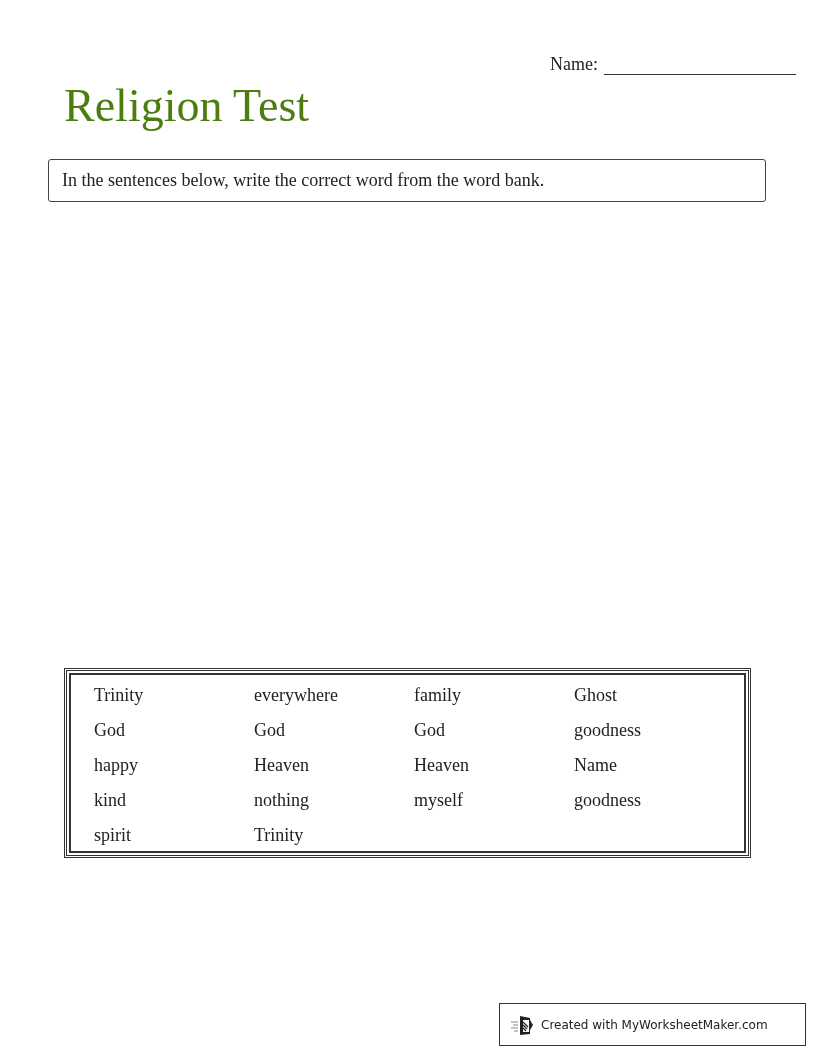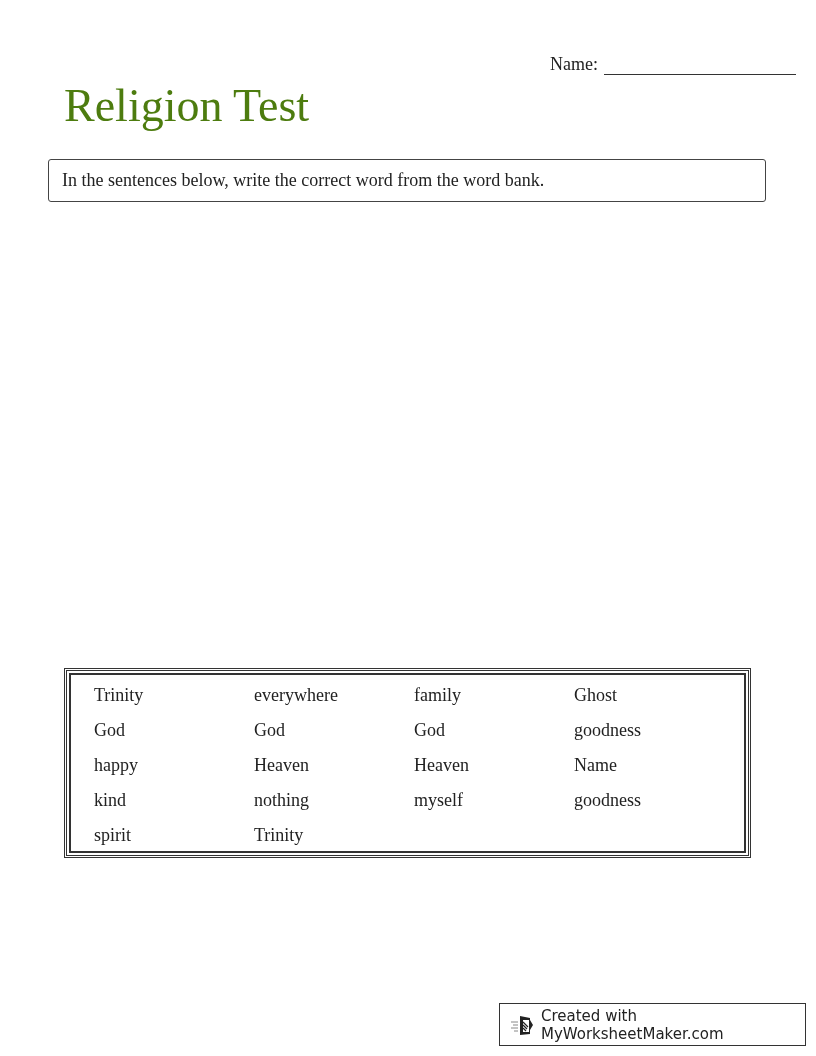--- a/index.html
+++ b/index.html
@@ -41,21 +41,21 @@
       display: grid; grid-template-columns: 160px 160px 160px 160px;
       grid-auto-rows: 35px;
       font-size: 18px; color: #222;
     }
     .wb-cell { line-height: 26px; }
 
     .footer-badge {
       position: absolute; left: 499px; top: 1003px; width: 307px; height: 43px;
       border: 1.5px solid #333; box-sizing: border-box;
       display: flex; align-items: center; padding-left: 10px;
-      font-size: 15px; color: #222;
+      font-size: 12px; color: #222;
     }
     .logo { width: 26px; height: 22px; margin-right: 5px; display: inline-block; }
   </style>
 </head>
 <body>
 
 <h1 class="title serif">Religion Test</h1>
 
 <div class="name-wrap serif">
   <span>Name:</span>

